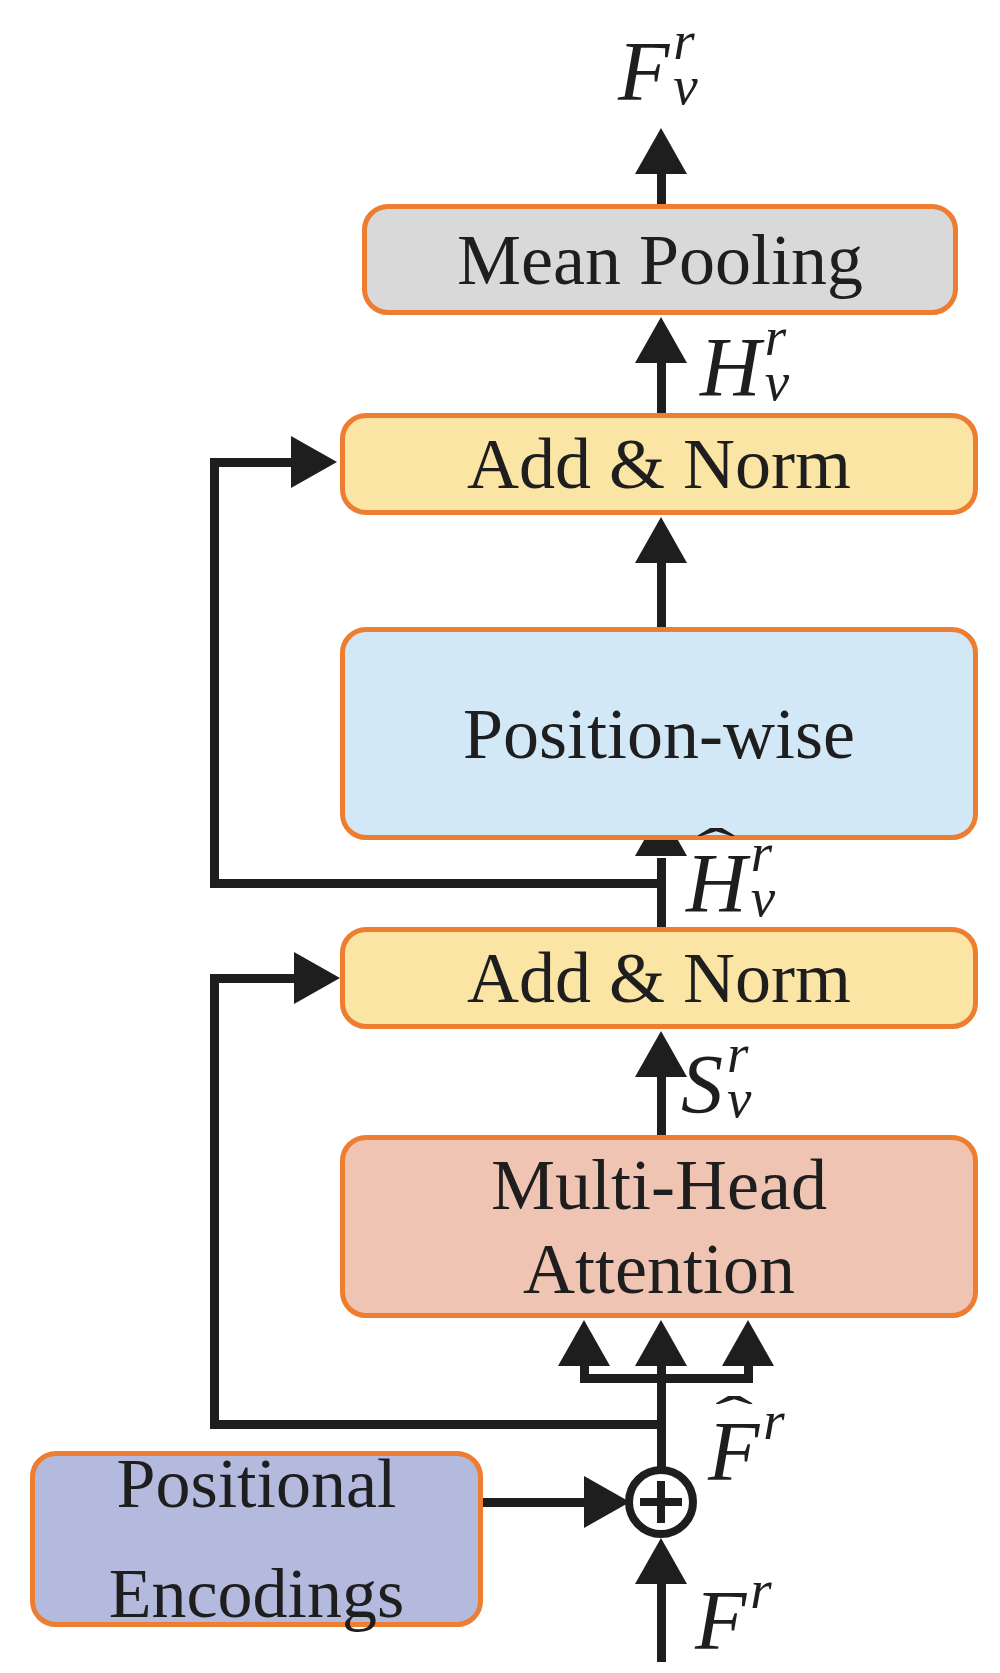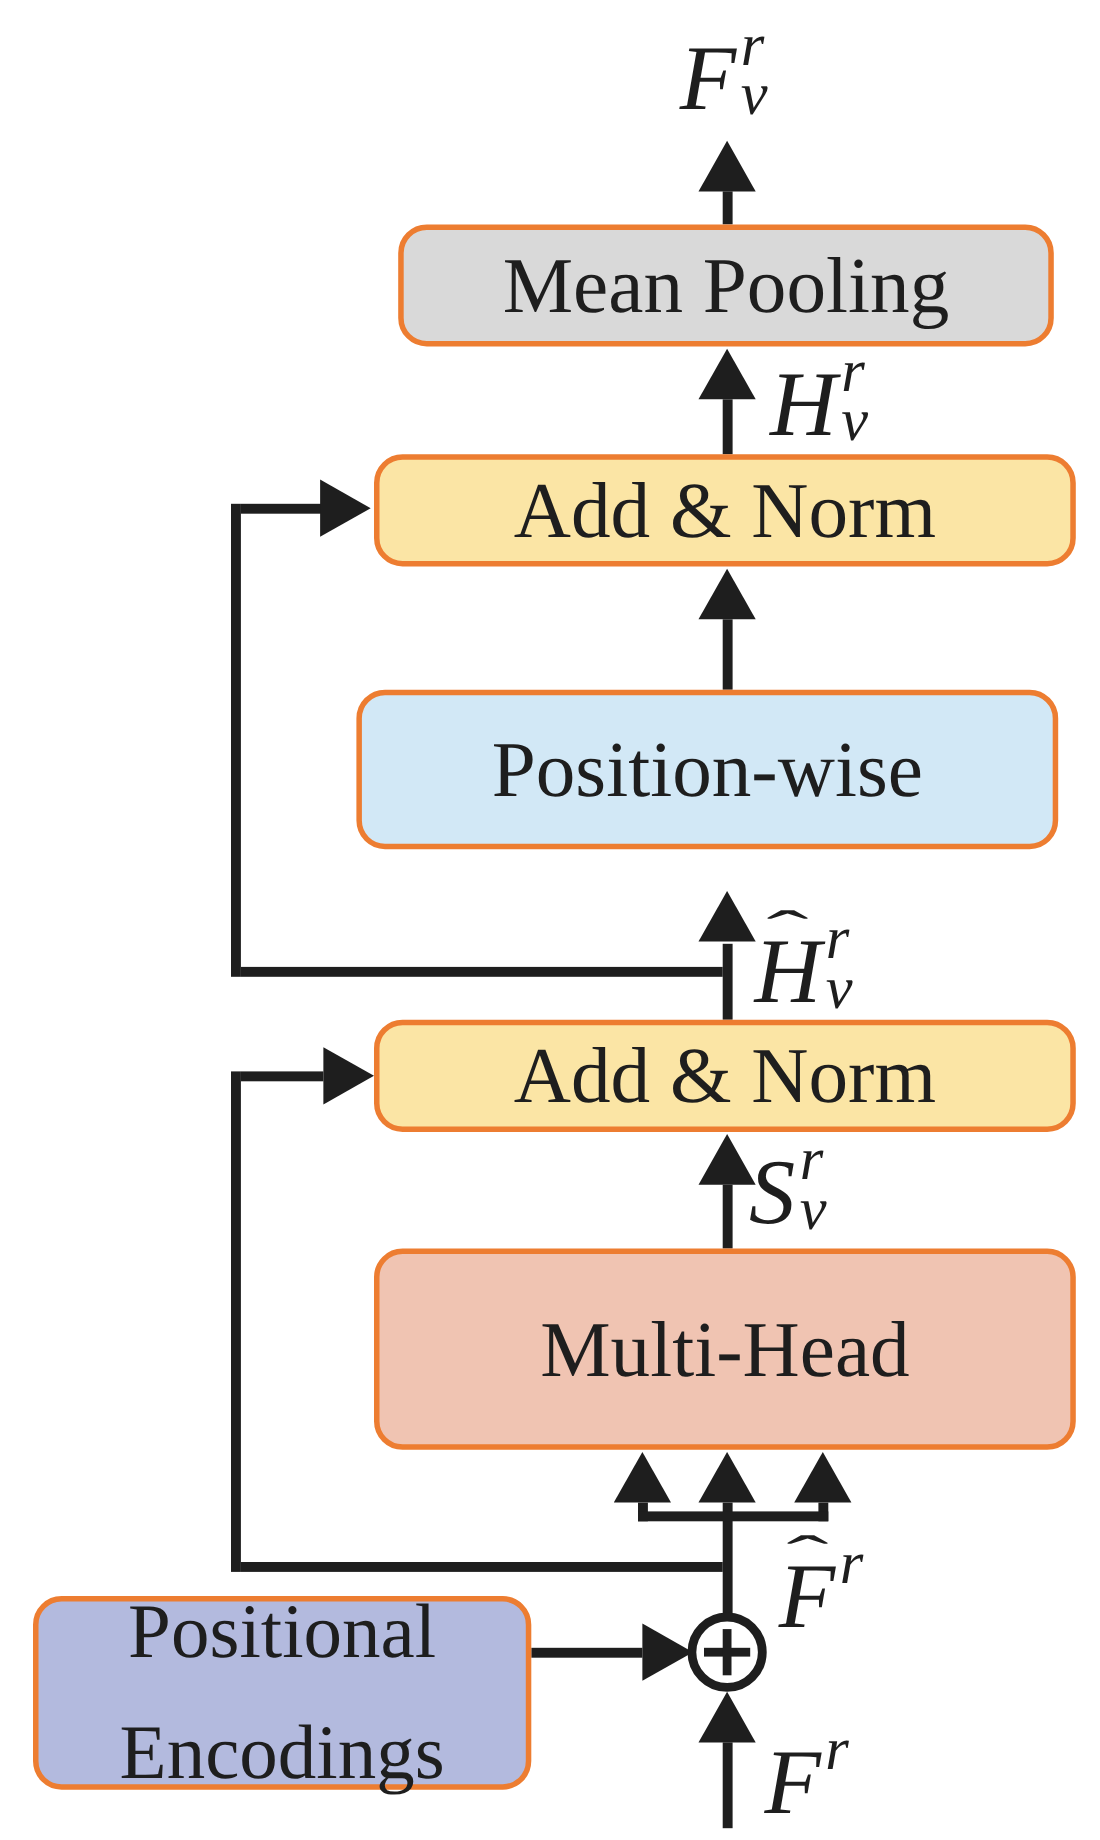--- a/index.html
+++ b/index.html
@@ -17,21 +17,21 @@
     overflow:hidden;font-family:"Liberation Serif",serif;color:var(--ink);
   }
   .box{
     position:absolute;box-sizing:border-box;border:5px solid var(--orange);
     border-radius:26px;display:flex;flex-direction:column;align-items:center;
     justify-content:center;text-align:center;font-size:72px;line-height:84px;
     color:var(--ink);white-space:nowrap;
   }
   #box-mean-pooling{left:362px;top:204px;width:596px;height:111px;background:var(--gray);text-align:right;}
   #box-add-norm-1 {left:340px;top:413px;width:638px;height:102px;background:var(--gold);}
-  #box-ffn        {left:324px;top:627px;width:638px;height:145px;background:var(--sky);}
+  #box-ffn        {left:340px;top:627px;width:638px;height:213px;background:var(--sky);}
   #box-add-norm-2 {left:340px;top:927px;width:638px;height:102px;background:var(--gold);}
   #box-mha        {left:340px;top:1135px;width:638px;height:183px;background:var(--rose);text-align:right;}
   #box-pos-enc    {left:30px;top:1451px;width:453px;height:176px;background:var(--lav);font-size:70px;line-height:82px;gap:28px;}
   .vline,.hline{position:absolute;background:var(--ink);}
   .vline{width:9px;}
   .hline{height:9px;}
   #seg-a-shaft{left:657px;top:174px;height:30px;}
   #seg-b-shaft{left:657px;top:363px;height:50px;}
   #seg-c-shaft{left:657px;top:563px;height:64px;}
   #seg-d-shaft{left:657px;top:858px;height:69px;}
@@ -141,20 +141,21 @@
     <span>Add &amp; Norm</span>
   </div>
   <div class="box" id="box-ffn">
     <span>Position-wise</span>
   </div>
   <div class="box" id="box-add-norm-2">
     <span>Add &amp; Norm</span>
   </div>
   <div class="box" id="box-mha">
     <span>Multi-Head</span>
+    <span>Attention</span>
   </div>
   <div class="box" id="box-pos-enc">
     <span>Positional</span>
     <span>Encodings</span>
   </div>
 
   <div id="plus-circle"></div>
   <div class="hline" id="plus-h"></div>
   <div class="vline" id="plus-v"></div>
 

